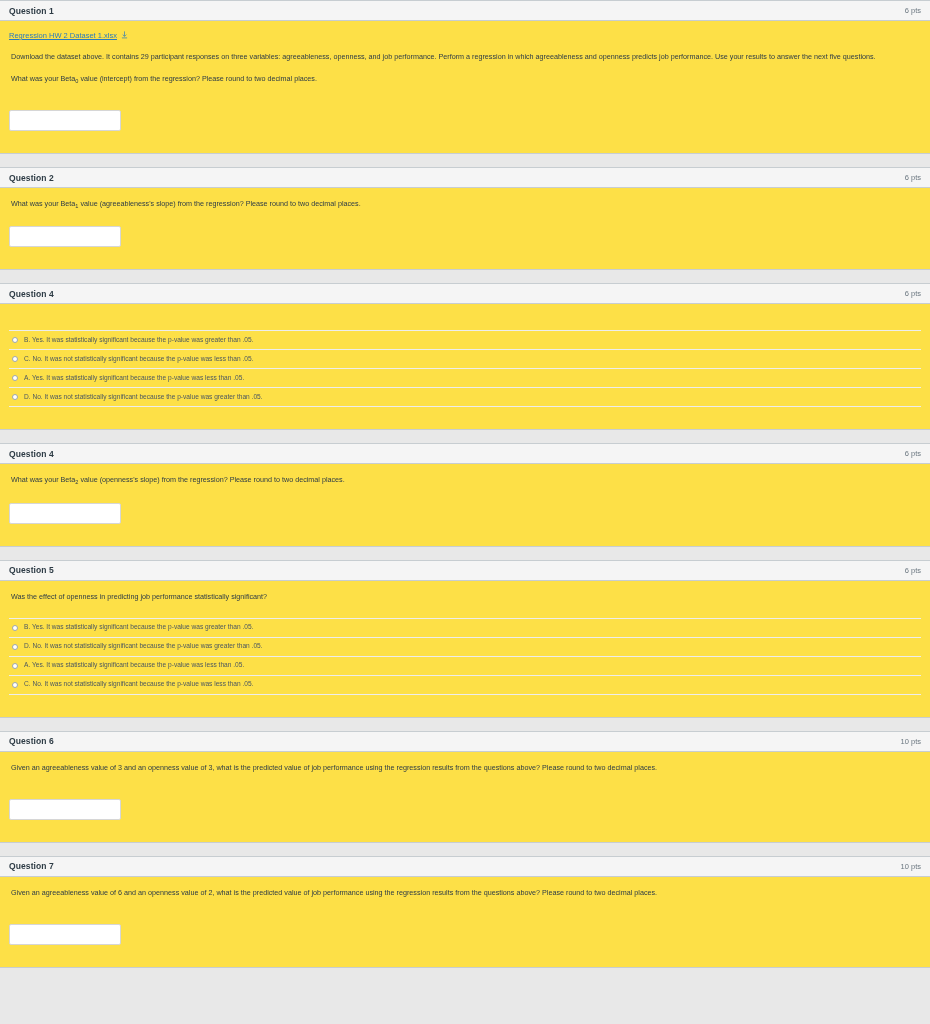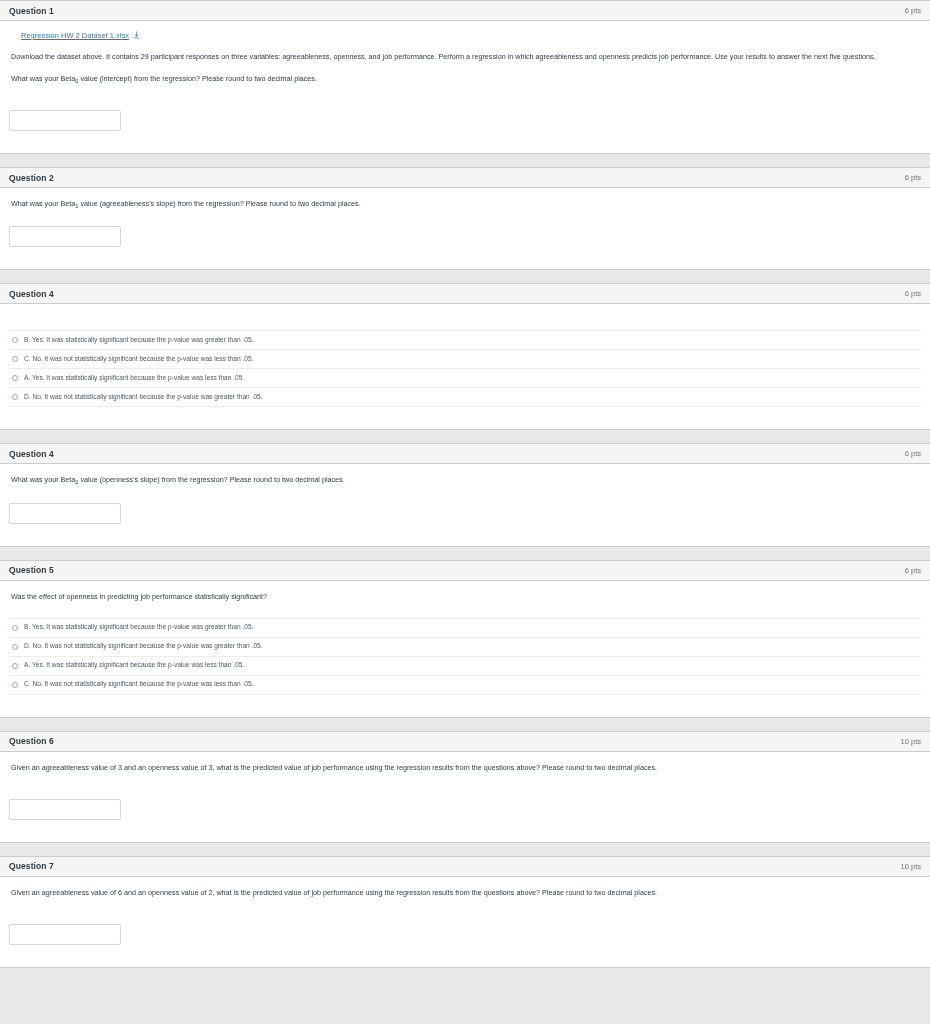--- a/index.html
+++ b/index.html
@@ -10,21 +10,21 @@
     font-family: "Liberation Sans", sans-serif;
     -webkit-font-smoothing: antialiased;
   }
   #quiz-root {
     width: 930px;
     min-height: 1024px;
     background: #e8e8e8;
     display: block;
   }
   .question-card {
-    background: #ffffff;
+    background: #fde047;
     border-top: 1px solid #c7cdd1;
     border-bottom: 1px solid #c7cdd1;
     margin: 0 0 13px 0;
   }
   .question-card:last-child { margin-bottom: 0; }
 
   .q-header {
     background: #f5f5f5;
     border-bottom: 1px solid #c7cdd1;
     height: 20px;
@@ -41,21 +41,21 @@
   }
   .q-points {
     font-size: 7.5px;
     color: #6b7780;
     padding-left: 36px;
   }
   .q-body {
     padding: 10px 9px 12px 9px;
   }
   .file-link-row {
-    margin: 0 0 11px 12px;
+    margin: 0 0 11px 0;
     display: flex;
     align-items: flex-start;
     gap: 4px;
   }
   .file-link {
     font-size: 7.5px;
     color: #2b7abc;
     text-decoration: underline;
     cursor: pointer;
   }

